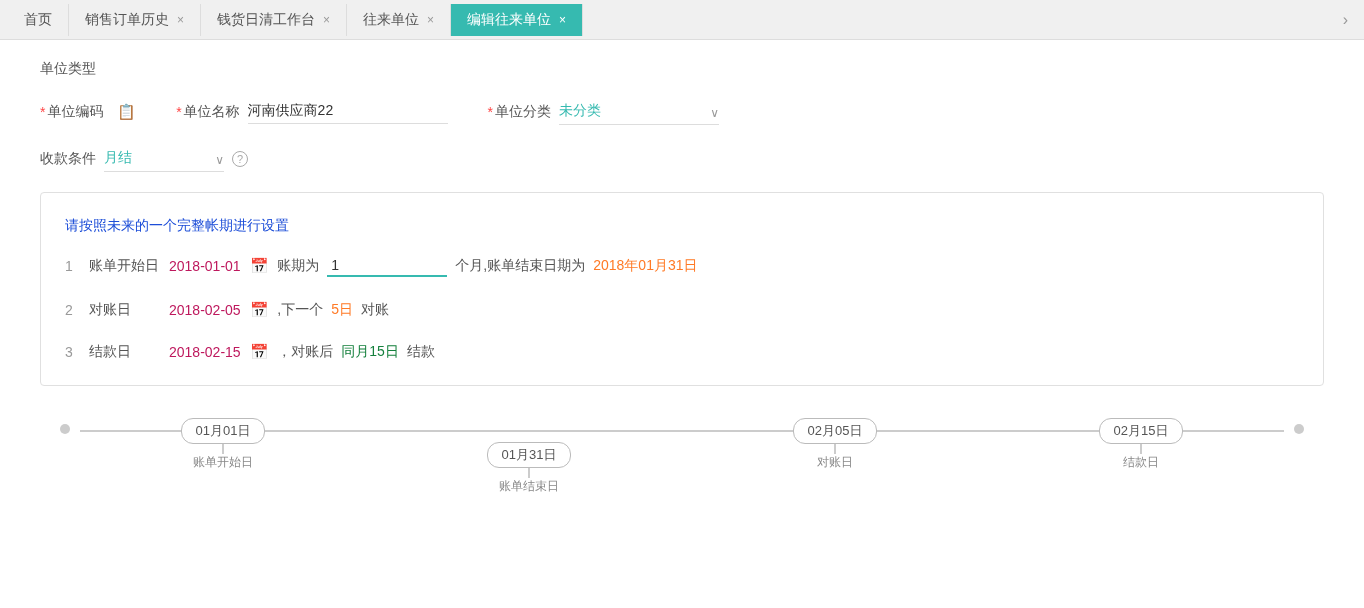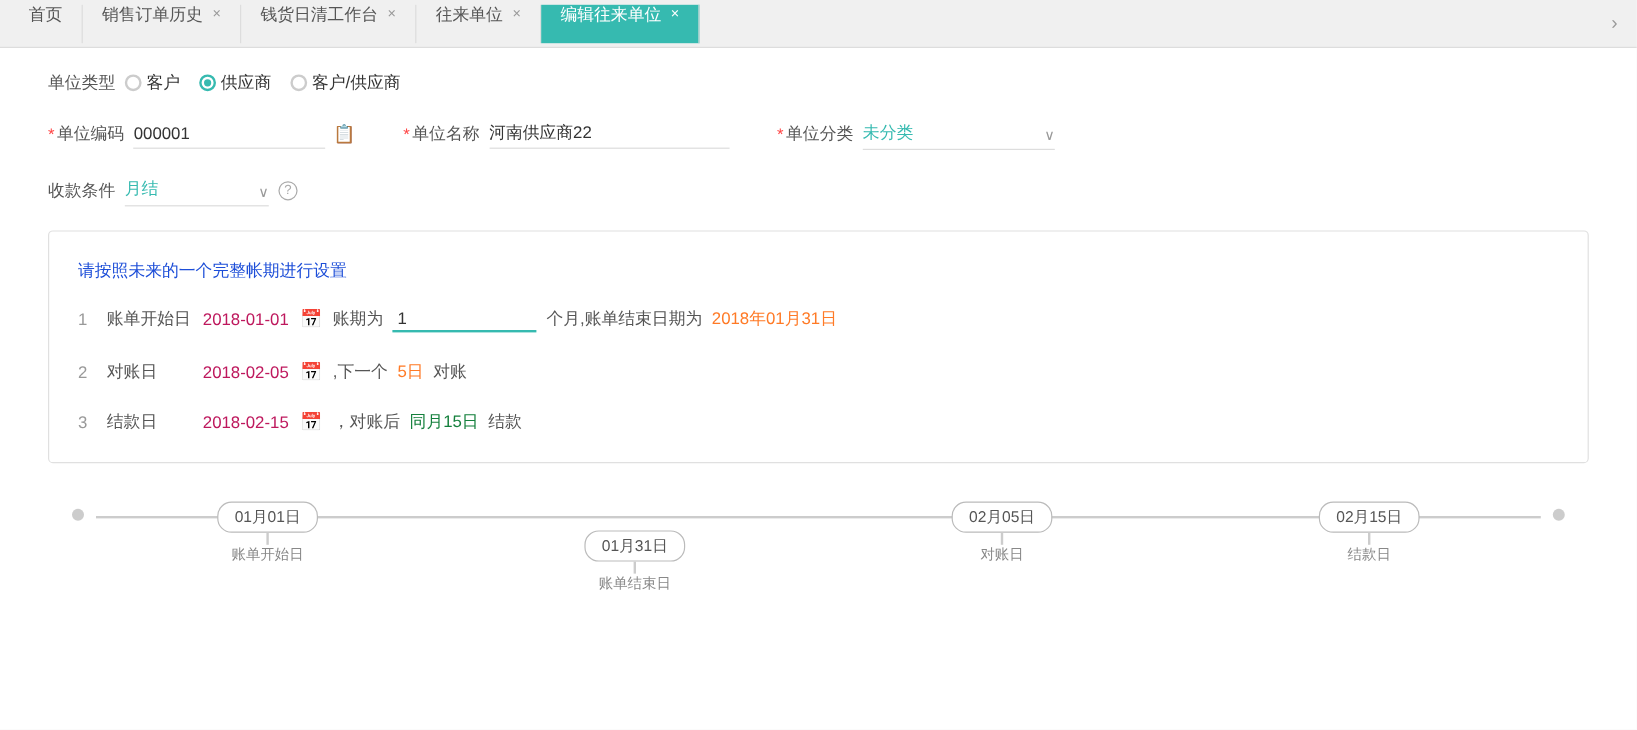--- a/index.html
+++ b/index.html
@@ -9,20 +9,21 @@
     .tab-bar {
       display: flex;
       align-items: center;
       background: #f0f0f0;
       border-bottom: 1px solid #ddd;
       height: 40px;
       padding: 0 8px;
     }
     .tab {
       display: flex;
+      align-items: center;
       padding: 0 16px;
       height: 32px;
       cursor: pointer;
       font-size: 14px;
       color: #555;
       border-right: 1px solid #ddd;
       position: relative;
       white-space: nowrap;
     }
     .tab .close-btn {
@@ -255,42 +256,27 @@
     <span class="close-btn">×</span>
   </div>
   <div class="tab-more">›</div>
 </div>
 
 <div class="main-content">
 
   <div class="form-row">
     <div class="form-group">
       <span class="form-label">单位类型</span>
-      <div class="radio-group">
-        <label class="radio-item">
-          <span class="radio-circle"></span>
-          <span>客户</span>
-        </label>
-        <label class="radio-item">
-          <span class="radio-circle checked"></span>
-          <span>供应商</span>
-        </label>
-        <label class="radio-item">
-          <span class="radio-circle"></span>
-          <span>客户/供应商</span>
-        </label>
-      </div>
     </div>
   </div>
 
   <div class="form-row">
     <div class="form-group">
       <span class="required-star">*</span>
       <span class="form-label">单位编码</span>
-      <input class="form-input" type="text" style="width: 160px;" value="000001">
       <span class="cal-icon">📋</span>
     </div>
     <div class="form-group">
       <span class="required-star">*</span>
       <span class="form-label">单位名称</span>
       <input class="form-input" type="text" style="width: 200px;" value="河南供应商22">
     </div>
     <div class="form-group">
       <span class="required-star">*</span>
       <span class="form-label">单位分类</span>

